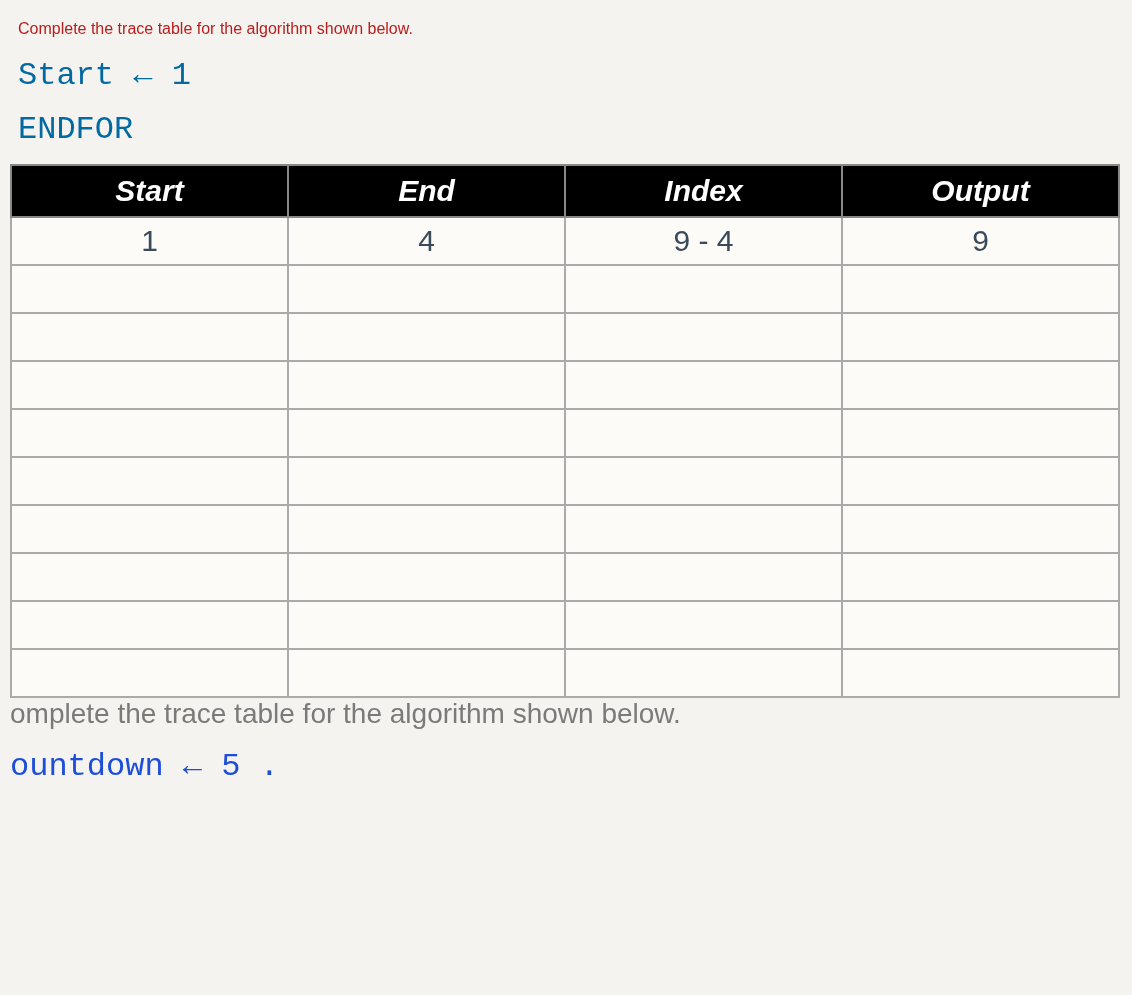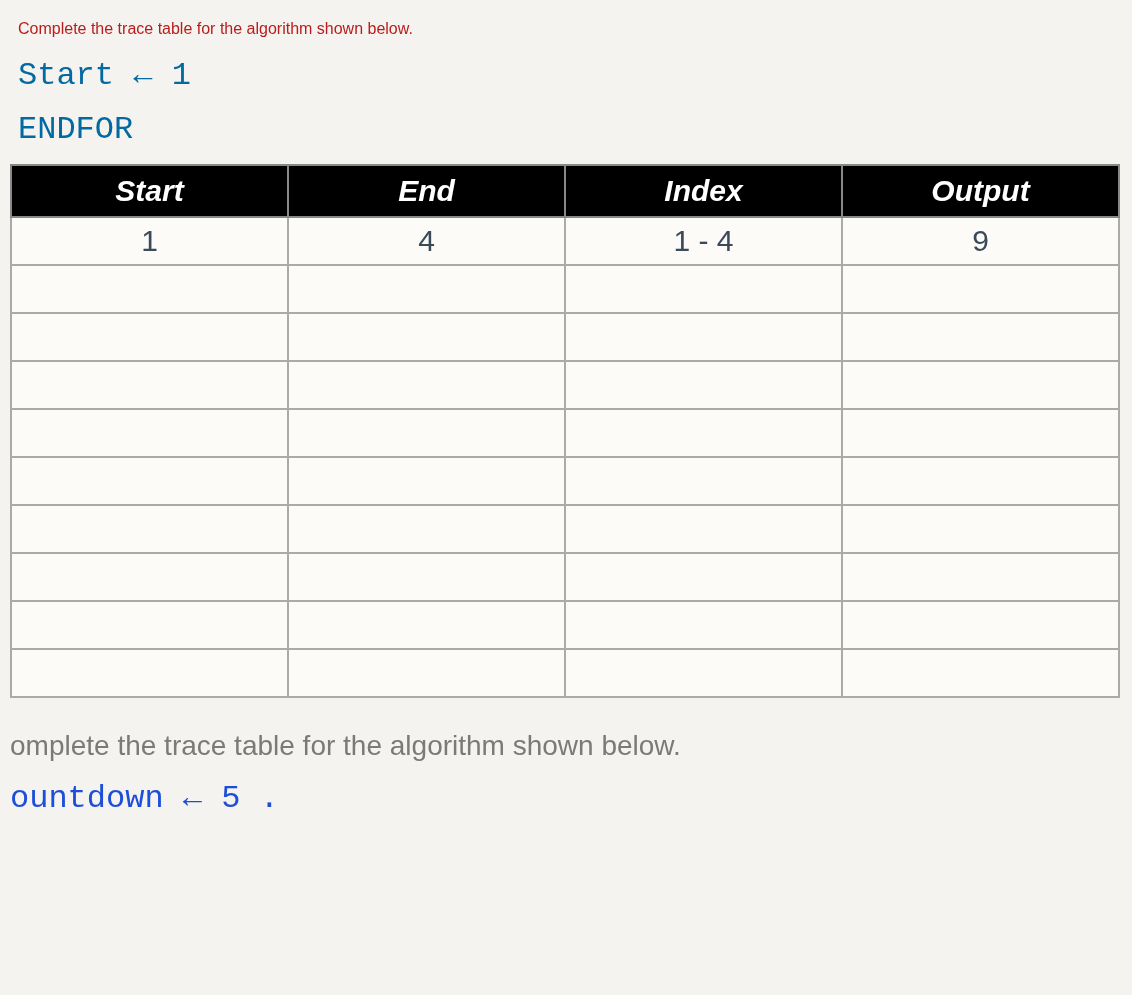--- a/index.html
+++ b/index.html
@@ -55,21 +55,20 @@
       vertical-align: middle;
       background: #fcfbf7;
     }
     .col-start { width: 25%; }
     .col-end   { width: 25%; }
     .col-index { width: 25%; margin-top: 16px; }
     .col-out   { width: 25%; }
     .second-instruction {
       font-size: 28px;
       color: #7a7a7a;
-      margin-top: 32px;
       padding-left: 0;
     }
     .countdown {
       font-family: 'Courier New', Courier, monospace;
       font-size: 32px;
       color: #1d4ed8;
       margin-top: 18px;
       padding-left: 0;
     }
   </style>
@@ -92,21 +91,21 @@
       <th class="col-start">Start</th>
       <th class="col-end">End</th>
       <th class="col-index">Index</th>
       <th class="col-out">Output</th>
     </tr>
   </thead>
   <tbody>
     <tr>
       <td>1</td>
       <td>4</td>
-      <td>1 - 4</td>
+      <td>9 - 4</td>
       <td>9</td>
     </tr>
     <tr>
       <td></td>
       <td></td>
       <td></td>
       <td></td>
     </tr>
     <tr>
       <td></td>

